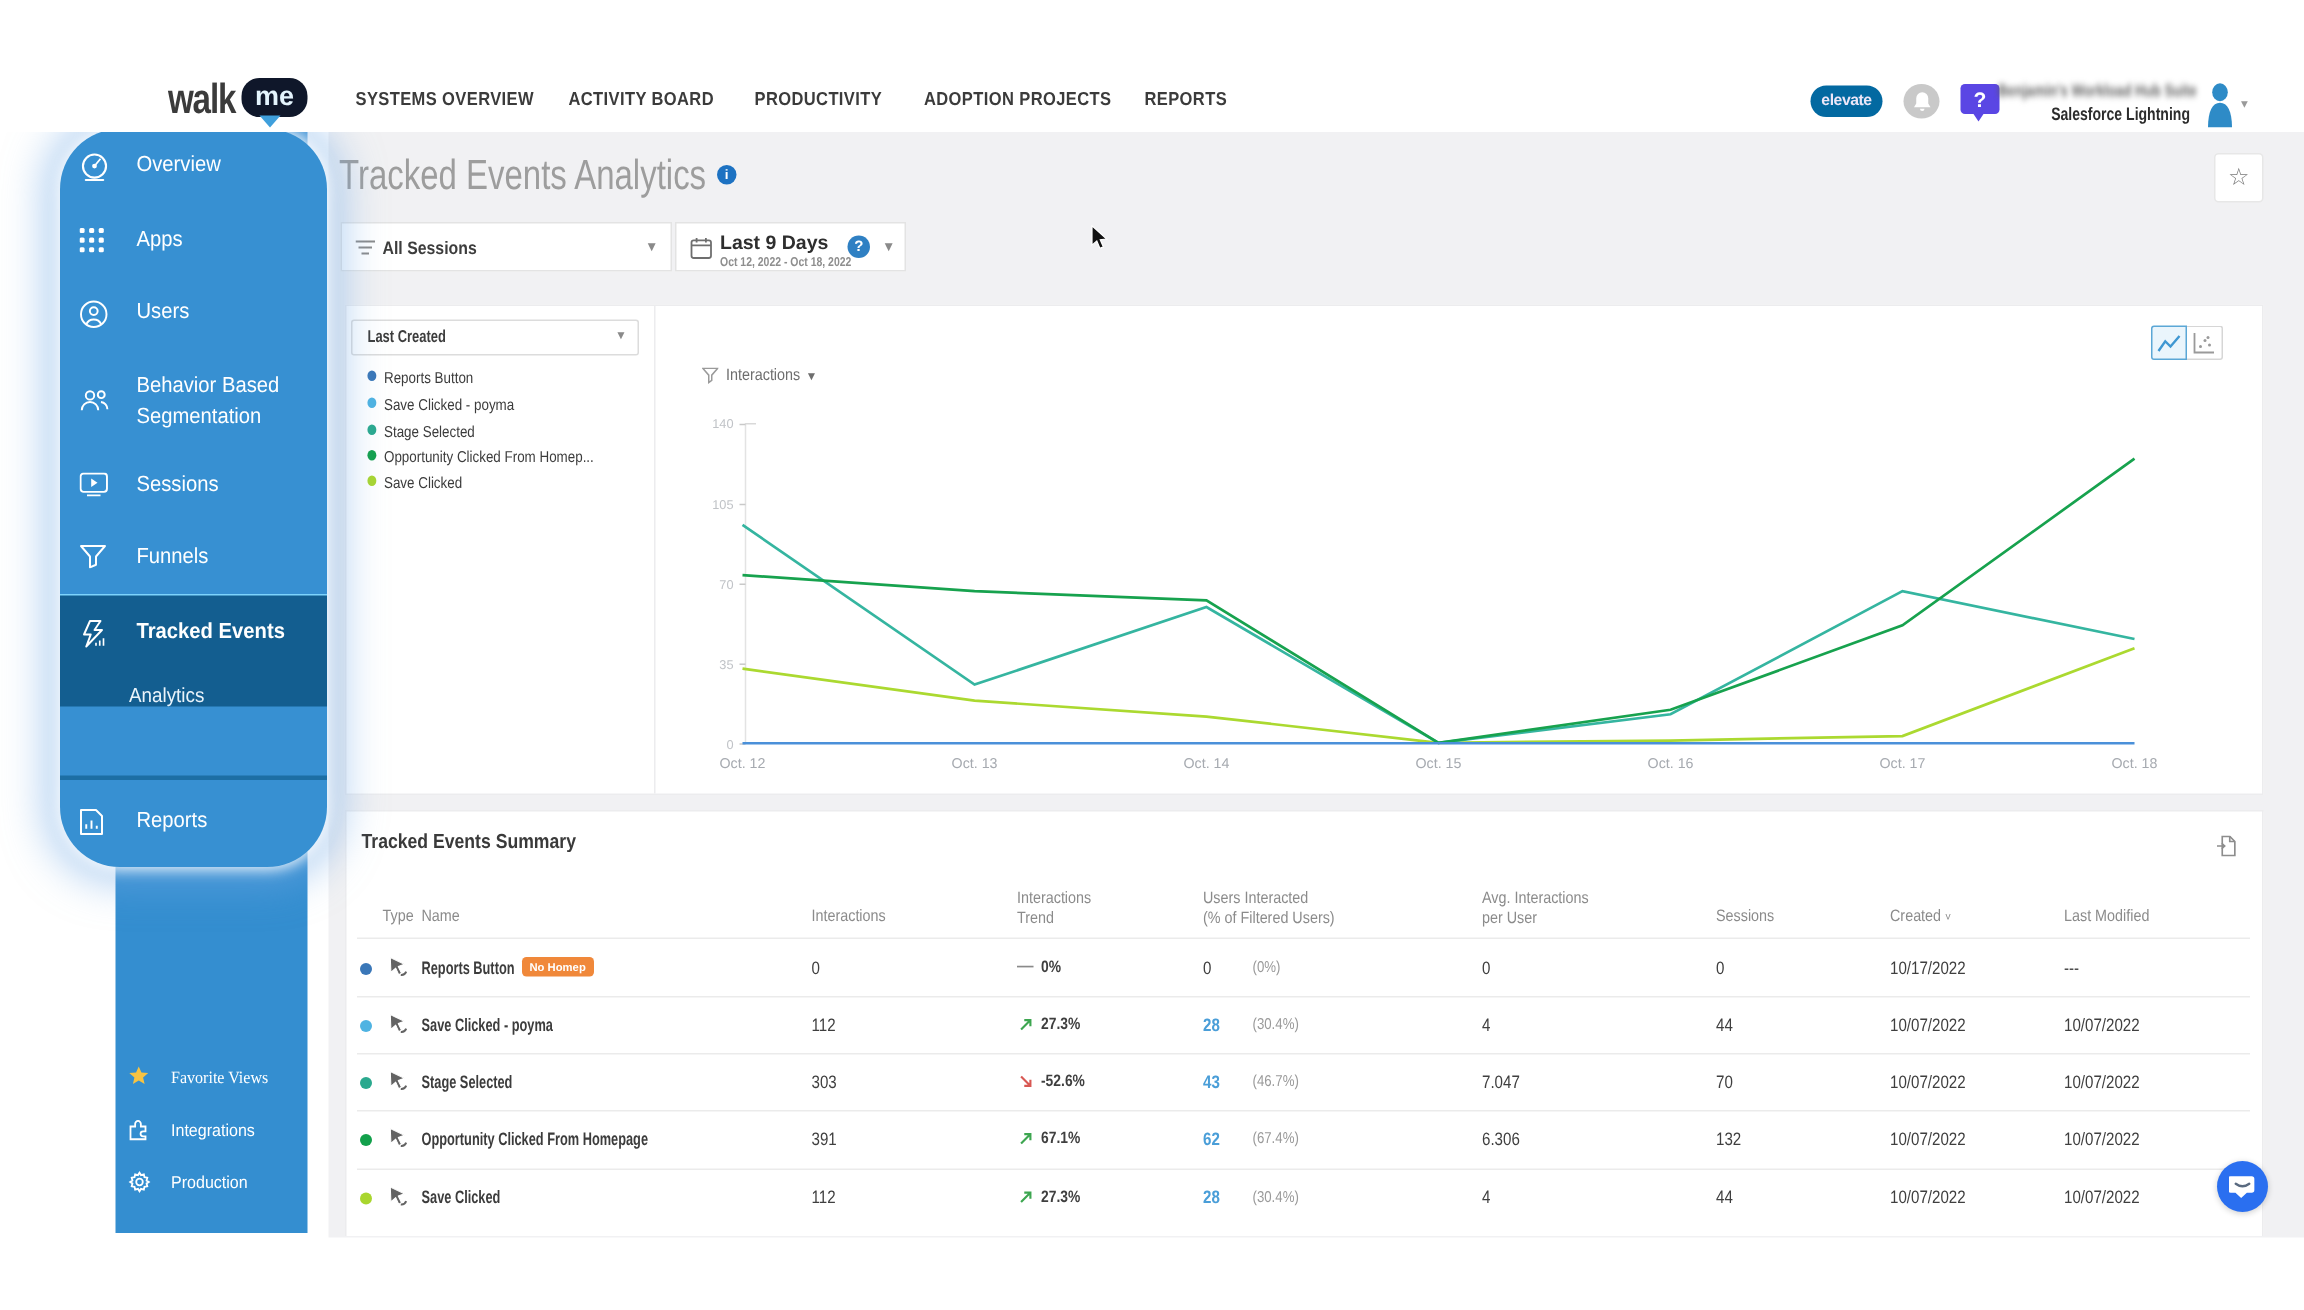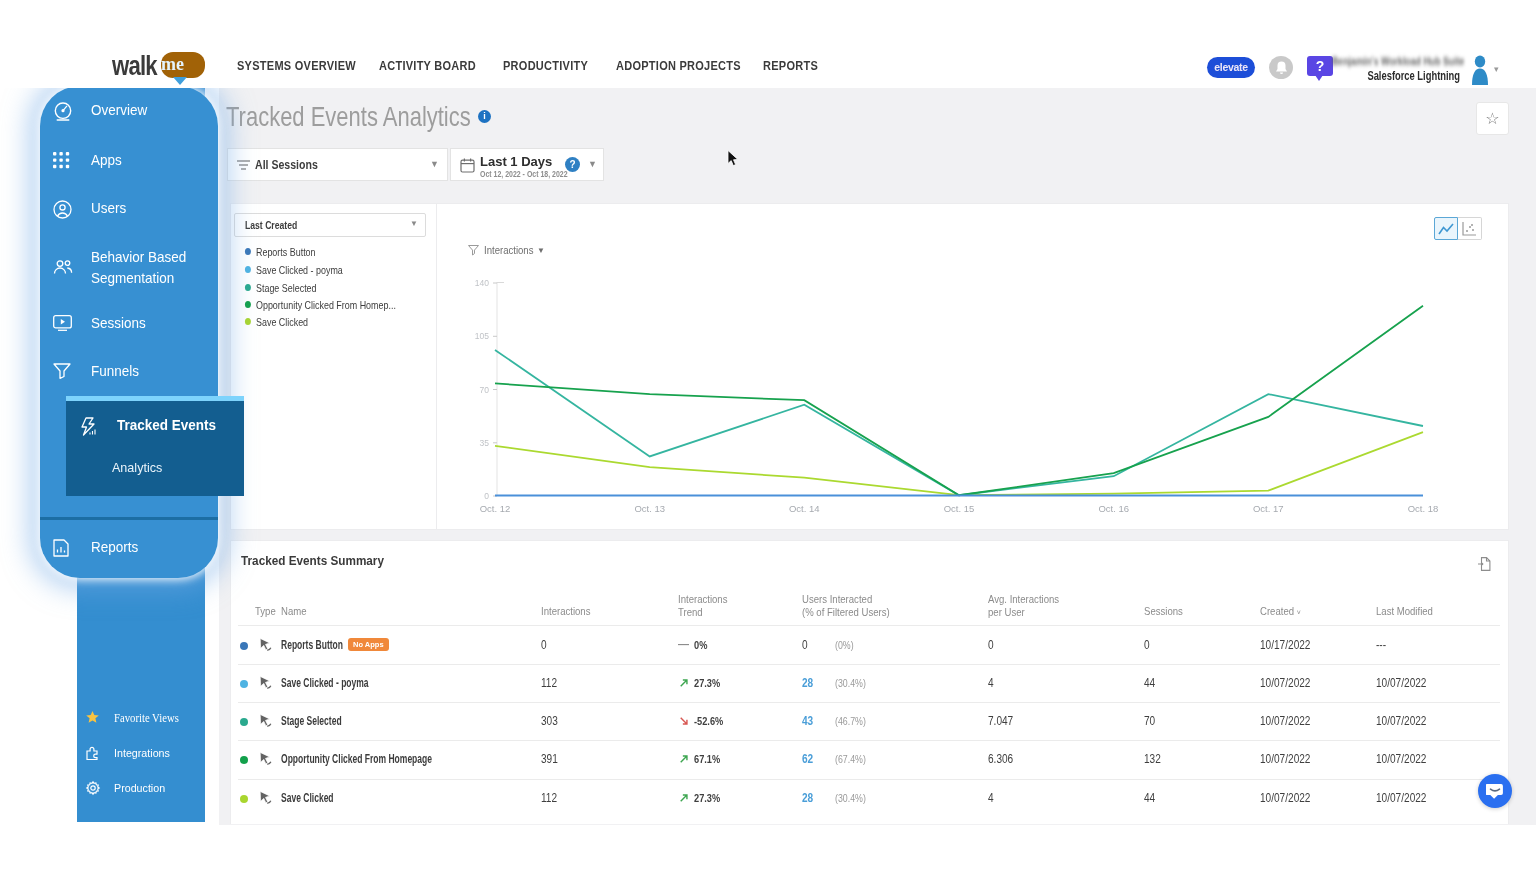--- a/index.html
+++ b/index.html
@@ -3,25 +3,25 @@
 <meta charset="utf-8">
 <style>
   * { margin:0; padding:0; box-sizing:border-box; }
   html,body { width:1536px; height:873px; background:#fff; font-family:"Liberation Sans", sans-serif; overflow:hidden; }
   #stage { position:relative; width:1536px; height:873px; }
 
   
   #hdr { position:absolute; left:0; top:0; width:1536px; height:88px; background:#fff; z-index:3; }
   .nav { position:absolute; top:59px; font-size:12.5px; font-weight:bold; color:#3b3b3b; letter-spacing:.3px; transform:scaleX(.88); transform-origin:0 0; white-space:nowrap; }
   #logo-walk { position:absolute; left:112px; top:50px; font-size:28px; font-weight:bold; color:#3b3b3b; letter-spacing:-1px; transform:scaleX(.79); transform-origin:0 0; }
-  #logo-me { position:absolute; left:161px; top:52px; width:44px; height:26px; background:#a16207; border-radius:12px; color:#e4f4fd; font-size:18px; font-weight:bold; line-height:25px;font-family:Liberation Serif, serif; }
+  #logo-me { position:absolute; left:161px; top:52px; width:44px; height:26px; background:#0f172a; border-radius:12px; color:#e4f4fd; font-size:18px; font-weight:bold; text-align:center; line-height:25px; }
   #logo-tail { position:absolute; left:173px; top:77px; width:0; height:0; border-left:7px solid transparent; border-right:7px solid transparent; border-top:8px solid #3f9fdc; }
 
   
-  #pill-elevate { position:absolute; left:1207px; top:57px; width:48px; height:21px; border-radius:11px; background:#1d4ed8; color:#ece6f8; font-size:10.5px; font-weight:bold; text-align:center; line-height:21px; letter-spacing:-.3px; }
+  #pill-elevate { position:absolute; left:1207px; top:57px; width:48px; height:21px; border-radius:11px; background:#0369a1; color:#ece6f8; font-size:10.5px; font-weight:bold; text-align:center; line-height:21px; letter-spacing:-.3px; }
   #bell { position:absolute; left:1269px; top:56px; width:24px; height:23px; border-radius:50%; background:#c9c9c9; }
   #qbox { position:absolute; left:1307px; top:56px; width:26px; height:20px; border-radius:3px; background:#5a46e4; color:#fff; font-size:14px; font-weight:bold; text-align:center; line-height:20px; }
   #qtail { position:absolute; left:1315px; top:75px; width:0; height:0; border-left:4px solid transparent; border-right:4px solid transparent; border-top:6px solid #5a46e4; }
   #blurname { position:absolute; left:1300px; top:55px; width:160px; font-size:11px; font-weight:bold; color:#5c5c5c; filter:blur(2px); text-align:right; white-space:nowrap; transform:scaleX(.8); transform-origin:100% 0; }
   #sflabel { position:absolute; left:1300px; top:69px; width:160px; font-size:12px; font-weight:bold; color:#2c2c2c; text-align:right; white-space:nowrap; transform:scaleX(.78); transform-origin:100% 0; }
   #person { position:absolute; left:1468px; top:55px; }
   #caret-user { position:absolute; left:1494px; top:64px; color:#9a9a9a; font-size:9px; }
 
   
   #graybg { position:absolute; left:219px; top:88px; width:1317px; height:737px; background:#f1f1f3; }
@@ -42,21 +42,21 @@
   #table-panel { top:540px; height:284px; border-bottom:none; }
 
   
   #strip { position:absolute; left:77px; top:88px; width:128px; height:734px; background:#348ed0; z-index:2; }
   #spot { position:absolute; left:40px; top:86px; width:178px; height:492px; background:#3790d2; border-radius:40px; z-index:2;
           box-shadow:0 0 9px 2px rgba(255,255,255,.85), 0 0 26px 12px rgba(115,172,232,.5); }
   .mi { position:absolute; left:0; width:178px; color:#fff; font-size:14.5px; }
   .mi .txt { transform:scaleX(.93); transform-origin:0 0; white-space:nowrap; }
   .mi .txt { position:absolute; left:51px; top:0; }
   .mi svg { position:absolute; left:13px; top:0px; }
-  #band-dark { position:absolute; left:0; top:310px; width:178px; height:100px; background:#135e90; border-top:5px solid #7dd3fc;margin-left:26px; }
+  #band-dark { position:absolute; left:0; top:310px; width:178px; height:75px; background:#135e90; border-top:1px solid #7dd3fc; }
   #band-setup { position:absolute; left:0; top:394px; width:178px; height:37px; background:#2c7eb4; }
   #band-sep { position:absolute; left:0; top:431px; width:178px; height:3px; background:#1c6ea4; }
   .smi { position:absolute; left:46px; color:#eaf4fb; font-size:13.5px; transform:scaleX(.93); transform-origin:0 0; }
   .bmi { position:absolute; color:#fff; font-size:11.5px; white-space:nowrap; }
   .bmi span { display:inline-block; transform:scaleX(.93); transform-origin:0 0; }
 
   
   .th { position:absolute; font-size:11px; color:#8b8b8b; line-height:12.5px; transform:scaleX(.87); transform-origin:0 0; white-space:nowrap; }
   .td { position:absolute; font-size:12px; color:#3f3f3f; transform:scaleX(.84); transform-origin:0 50%; white-space:nowrap; }
   .tname { font-weight:bold; color:#3c3c3c; transform:scaleX(.71) !important; transform-origin:0 50%; }
@@ -125,21 +125,21 @@
     <span style="position:absolute;right:8px;top:10px;font-size:9px;color:#8a8a8a">▼</span>
   </div>
   <div class="fbox" id="fbox2">
     <svg width="15" height="15" viewBox="0 0 15 15" style="position:absolute;left:9px;top:9px">
         <g fill="none" stroke="#6e6e6e" stroke-width="1.2">
           <rect x="1" y="2.2" width="13" height="11.8" rx="1.5"></rect>
           <path d="M1 5.6 h13"></path>
           <path d="M4.4 0.6 v3 M10.6 0.6 v3"></path>
         </g>
       </svg>
-    <span style="position:absolute;left:29px;top:5px;font-size:13px;font-weight:bold;color:#2e2e2e">Last 1 Days</span>
+    <span style="position:absolute;left:29px;top:5px;font-size:13px;font-weight:bold;color:#2e2e2e">Last 9 Days</span>
     <span style="position:absolute;left:29px;top:20px;font-size:8.5px;font-weight:bold;color:#8e8e8e;transform:scaleX(.82);transform-origin:0 0;white-space:nowrap">Oct 12, 2022 - Oct 18, 2022</span>
     <div style="position:absolute;left:114px;top:8px;width:15px;height:15px;border-radius:50%;background:#2f80c3;color:#fff;font-size:10px;font-weight:bold;text-align:center;line-height:15px">?</div>
     <span style="position:absolute;right:6px;top:10px;font-size:9px;color:#8a8a8a">▼</span>
   </div>
 
   <div class="panel" id="chart-panel">
 
     <div style="position:absolute;left:3px;top:9px;width:192px;height:24px;border:1px solid #dcdcdc;border-radius:2px;background:#fff">
       <span style="position:absolute;left:10px;top:5px;font-size:11.5px;font-weight:bold;color:#3d3d3d;transform:scaleX(.75);transform-origin:0 0;white-space:nowrap">Last Created</span>
       <span style="position:absolute;right:7px;top:5px;font-size:8px;color:#8a8a8a">▼</span>
@@ -233,21 +233,21 @@
     <div class="rowsep" style="top:199px"></div>
     <div class="rowsep" style="top:238px"></div>
     <div class="dot" style="left:9px;top:101px;background:#3a77b8"></div>
     <svg width="14" height="14" viewBox="0 0 14 14" style="position:absolute;left:27px;top:96px">
         <g stroke-linejoin="round">
           <path d="M2.2 1.4 L11.6 5.9 L7.5 7.4 L9.7 11.8 L7.8 12.8 L5.8 8.4 L2.6 11.2 Z" fill="#636363" stroke="#fff" stroke-width="0.7"></path>
           <path d="M9.2 13 q2.6 0.3 3.6 -2.2" fill="none" stroke="#636363" stroke-width="1.3"></path>
         </g>
       </svg>
     <span class="td tname" style="left:50px;top:97px">Reports Button</span>
-    <span style="position:absolute;left:117px;top:97px;background:#f0883a;border-radius:3px;color:#fff;font-size:7.5px;font-weight:bold;padding:2px 5px 2px">No Apps</span>
+    <span style="position:absolute;left:117px;top:97px;background:#f0883a;border-radius:3px;color:#fff;font-size:7.5px;font-weight:bold;padding:2px 5px 2px">No Homep</span>
     <span class="td" style="left:310px;top:97px">0</span>
     <span style="position:absolute;left:447px;top:97px;color:#8a8a8a;font-size:11px;font-weight:bold">—</span>
     <span class="td" style="left:463px;top:98px;font-size:11px;font-weight:bold">0%</span>
     <span class="td" style="left:571px;top:97px">0</span>
     <span class="td pct" style="left:604px;top:98px">(0%)</span>
     <span class="td" style="left:757px;top:97px">0</span>
     <span class="td" style="left:913px;top:97px">0</span>
     <span class="td" style="left:1029px;top:97px">10/17/2022</span>
     <span class="td" style="left:1145px;top:97px">---</span>
     <div class="dot" style="left:9px;top:139px;background:#4fb3e2"></div>

